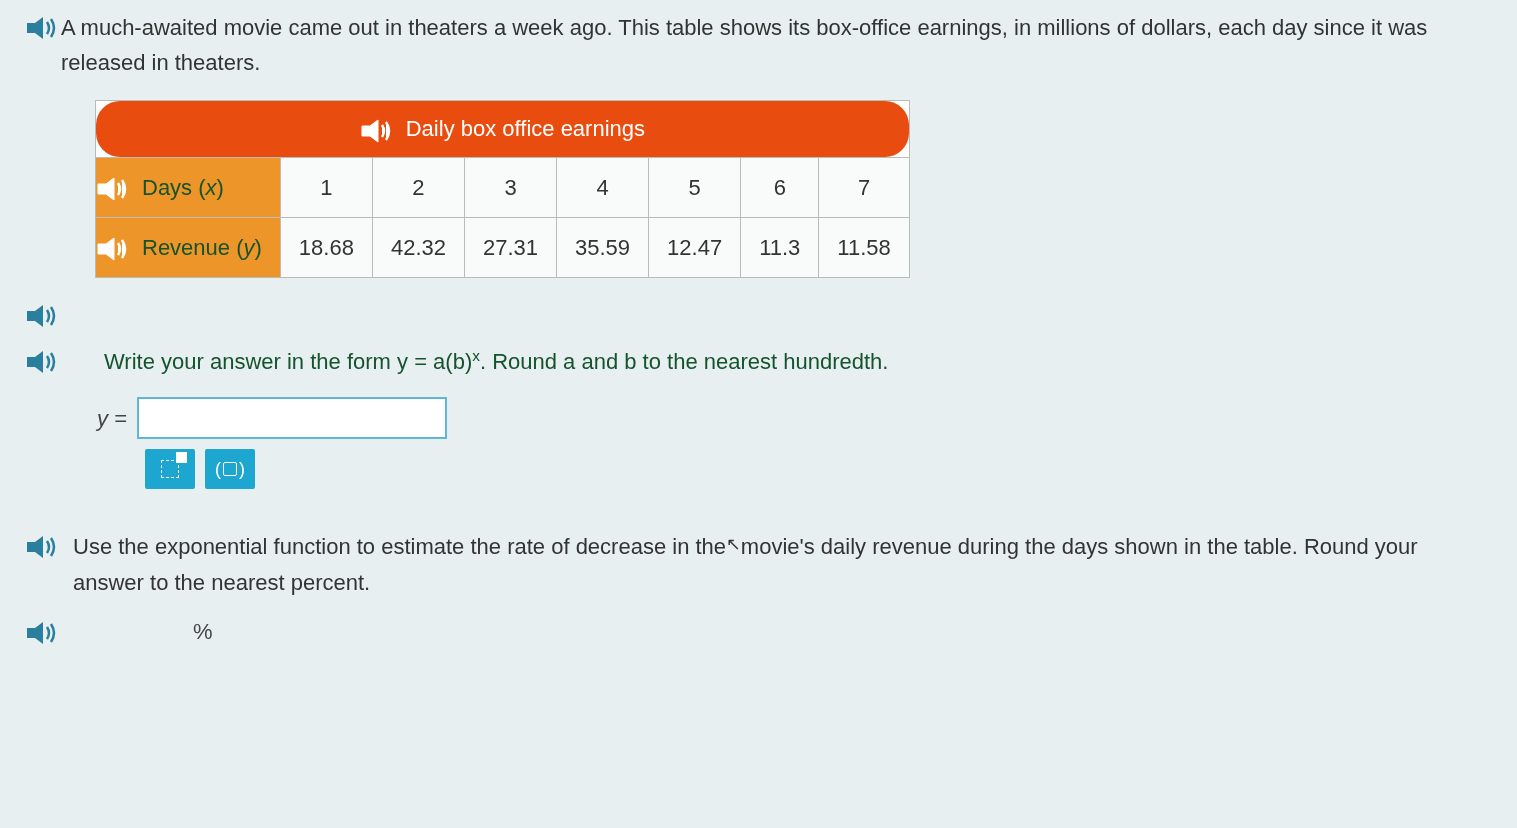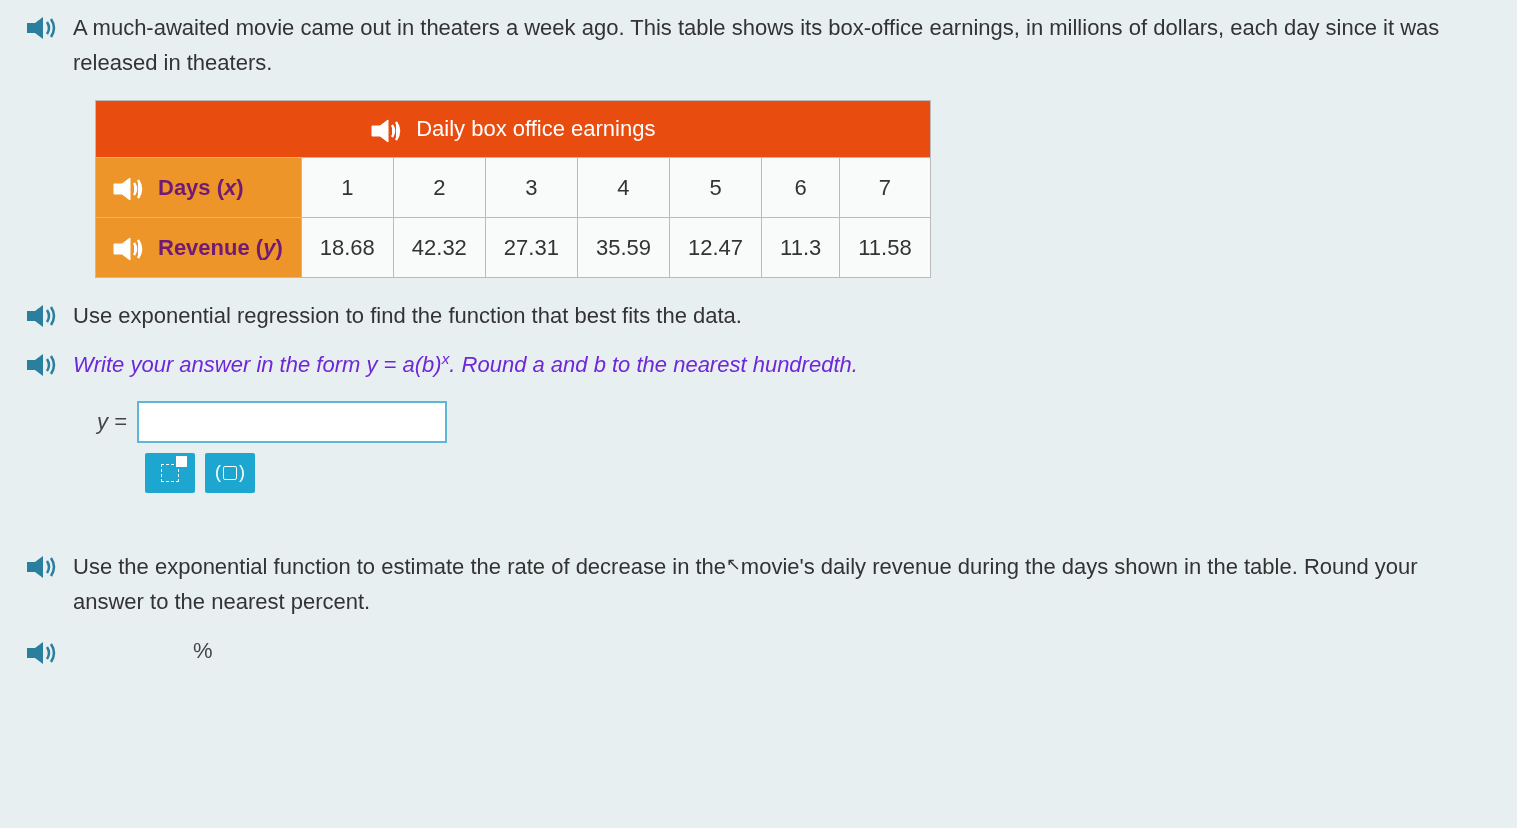--- a/index.html
+++ b/index.html
@@ -11,21 +11,20 @@
       font-family: Verdana, Arial, sans-serif;
       background: #e8eff0;
       padding: 10px 25px;
       color: #333;
       font-size: 22px;
       line-height: 1.6;
     }
     .intro-line {
       display: flex;
       align-items: flex-start;
-      gap: 12px;
     }
     .speaker-icon {
       display: inline-flex;
       align-items: center;
       flex-shrink: 0;
       margin-top: 4px;
     }
     .speaker-icon svg {
       width: 36px;
       height: 28px;
@@ -34,50 +33,51 @@
       fill: #fff;
       stroke: #fff;
     }
     .instruction-row {
       display: flex;
       align-items: flex-start;
       gap: 12px;
       margin: 14px 0;
     }
     .italic {
-      font-style: italic;
-      color: #6d28d9;
+      color: #14532d;
+      margin-left: 31px;
     }
     table {
       border-collapse: collapse;
       margin: 20px 0 20px 70px;
       background: #fff;
     }
     th, td {
       border: 1px solid #bbb;
       padding: 12px 18px;
       text-align: center;
       font-size: 22px;
     }
     .header-row th {
       background: #e84c0f;
       color: #fff;
       font-weight: normal;
       font-size: 22px;
+      border-radius: 24px;
     }
     .header-row .title-cell {
       text-align: center;
       padding: 10px;
     }
     .label-cell {
       background: #ed9528;
-      color: #701a75;
-      font-weight: bold;
+      color: #14532d;
+      font-weight: normal;
       text-align: left;
-      padding-left: 16px;
+      padding-left: 0;
     }
     .label-cell-content {
       display: flex;
       align-items: center;
       gap: 10px;
     }
     .var-italic {
       font-style: italic;
     }
     td.data {
@@ -242,21 +242,20 @@
   </table>
 
 <div class="instruction-row">
   <span class="speaker-icon">
     <svg viewBox="0 0 36 28">
       <polygon points="2,9 10,9 18,3 18,25 10,19 2,19" fill="#2a7f9e"></polygon>
       <path d="M22 8 Q26 14 22 20" stroke="#2a7f9e" stroke-width="2.5" fill="none"></path>
       <path d="M26 5 Q32 14 26 23" stroke="#2a7f9e" stroke-width="2.5" fill="none"></path>
     </svg>
   </span>
-  <span>Use exponential regression to find the function that best fits the data.</span>
 </div>
 
 <div class="instruction-row">
   <span class="speaker-icon">
     <svg viewBox="0 0 36 28">
       <polygon points="2,9 10,9 18,3 18,25 10,19 2,19" fill="#2a7f9e"></polygon>
       <path d="M22 8 Q26 14 22 20" stroke="#2a7f9e" stroke-width="2.5" fill="none"></path>
       <path d="M26 5 Q32 14 26 23" stroke="#2a7f9e" stroke-width="2.5" fill="none"></path>
     </svg>
   </span>
@@ -272,21 +271,21 @@
 
 <div class="tool-row">
   <button class="tool-btn">
     <span class="exp-box"></span>
   </button>
   <button class="tool-btn">
     <span class="paren-box">(<span class="inner"></span>)</span>
   </button>
 </div>
 
-<div class="instruction-row" style="margin-top:56px;">
+<div class="instruction-row" style="margin-top:40px;">
   <span class="speaker-icon">
     <svg viewBox="0 0 36 28">
       <polygon points="2,9 10,9 18,3 18,25 10,19 2,19" fill="#2a7f9e"></polygon>
       <path d="M22 8 Q26 14 22 20" stroke="#2a7f9e" stroke-width="2.5" fill="none"></path>
       <path d="M26 5 Q32 14 26 23" stroke="#2a7f9e" stroke-width="2.5" fill="none"></path>
     </svg>
   </span>
   <span>
     <span>Use the exponential function to estimate the rate of decrease in the</span><span class="cursor-icon">↖</span><span>movie's daily revenue during the days shown in the table. Round your answer to the nearest percent.</span>
   </span>

